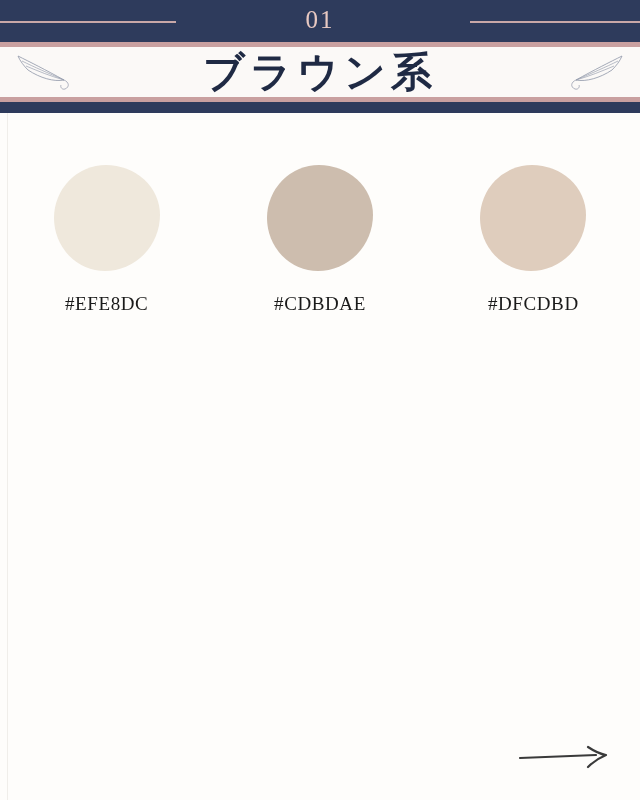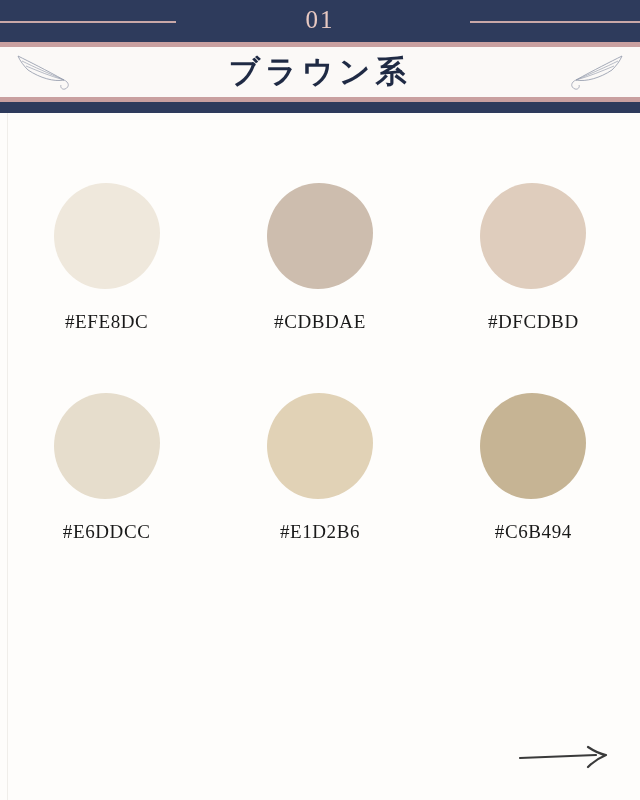--- a/index.html
+++ b/index.html
@@ -63,21 +63,21 @@
     background: #fbf9f7;
   }
   .hdr-title {
     position: absolute;
     left: 0; top: 47px;
     width: 640px; height: 50px;
     display: flex;
     align-items: center;
     justify-content: center;
     color: #1f2a44;
-    font-size: 31px;
+    font-size: 41px;
     letter-spacing: 5px;
     font-weight: bold;
     font-family: "Liberation Serif", serif;
     z-index: 3;
   }
   .wing {
     position: absolute;
     top: 52px;
     width: 58px;
     height: 40px;
@@ -103,21 +103,21 @@
     position: absolute;
     left: 7px; top: 0;
     width: 1px; height: 687px;
     background: #f0eeea;
   }
 
   .grid {
     position: absolute;
     left: 0; top: 0;
     width: 640px;
-    padding-top: 70px;
+    padding-top: 52px;
     box-sizing: border-box;
   }
   .row {
     display: flex;
     height: 210px;
   }
   .cell {
     flex: 1;
     display: flex;
     flex-direction: column;
@@ -193,34 +193,20 @@
       <div class="cell">
         <div class="swatch" style="background: rgb(205, 189, 174);"></div>
         <div class="swatch-label">#CDBDAE</div>
       </div>
       <div class="cell">
         <div class="swatch" style="background: rgb(223, 205, 189);"></div>
         <div class="swatch-label">#DFCDBD</div>
       </div>
     </div>
 
-    <div class="row">
-      <div class="cell">
-        <div class="swatch" style="background: rgb(230, 221, 204);"></div>
-        <div class="swatch-label">#E6DDCC</div>
-      </div>
-      <div class="cell">
-        <div class="swatch" style="background: rgb(225, 210, 182);"></div>
-        <div class="swatch-label">#E1D2B6</div>
-      </div>
-      <div class="cell">
-        <div class="swatch" style="background: rgb(198, 180, 148);"></div>
-        <div class="swatch-label">#C6B494</div>
-      </div>
-    </div>
 
 
   </div>
 
   <span class="next-arrow">
     <svg width="96" height="26" viewBox="0 0 96 26" fill="none">
       <path d="M2 14 C24 13, 50 12, 78 11" stroke="#3a3a3a" stroke-width="2.2" stroke-linecap="round" fill="none"></path>
       <path d="M70 3 C76 7, 82 10, 88 11 C81 14, 75 18, 70 23" stroke="#3a3a3a" stroke-width="2.2" stroke-linecap="round" stroke-linejoin="round" fill="none"></path>
     </svg>
   </span>

